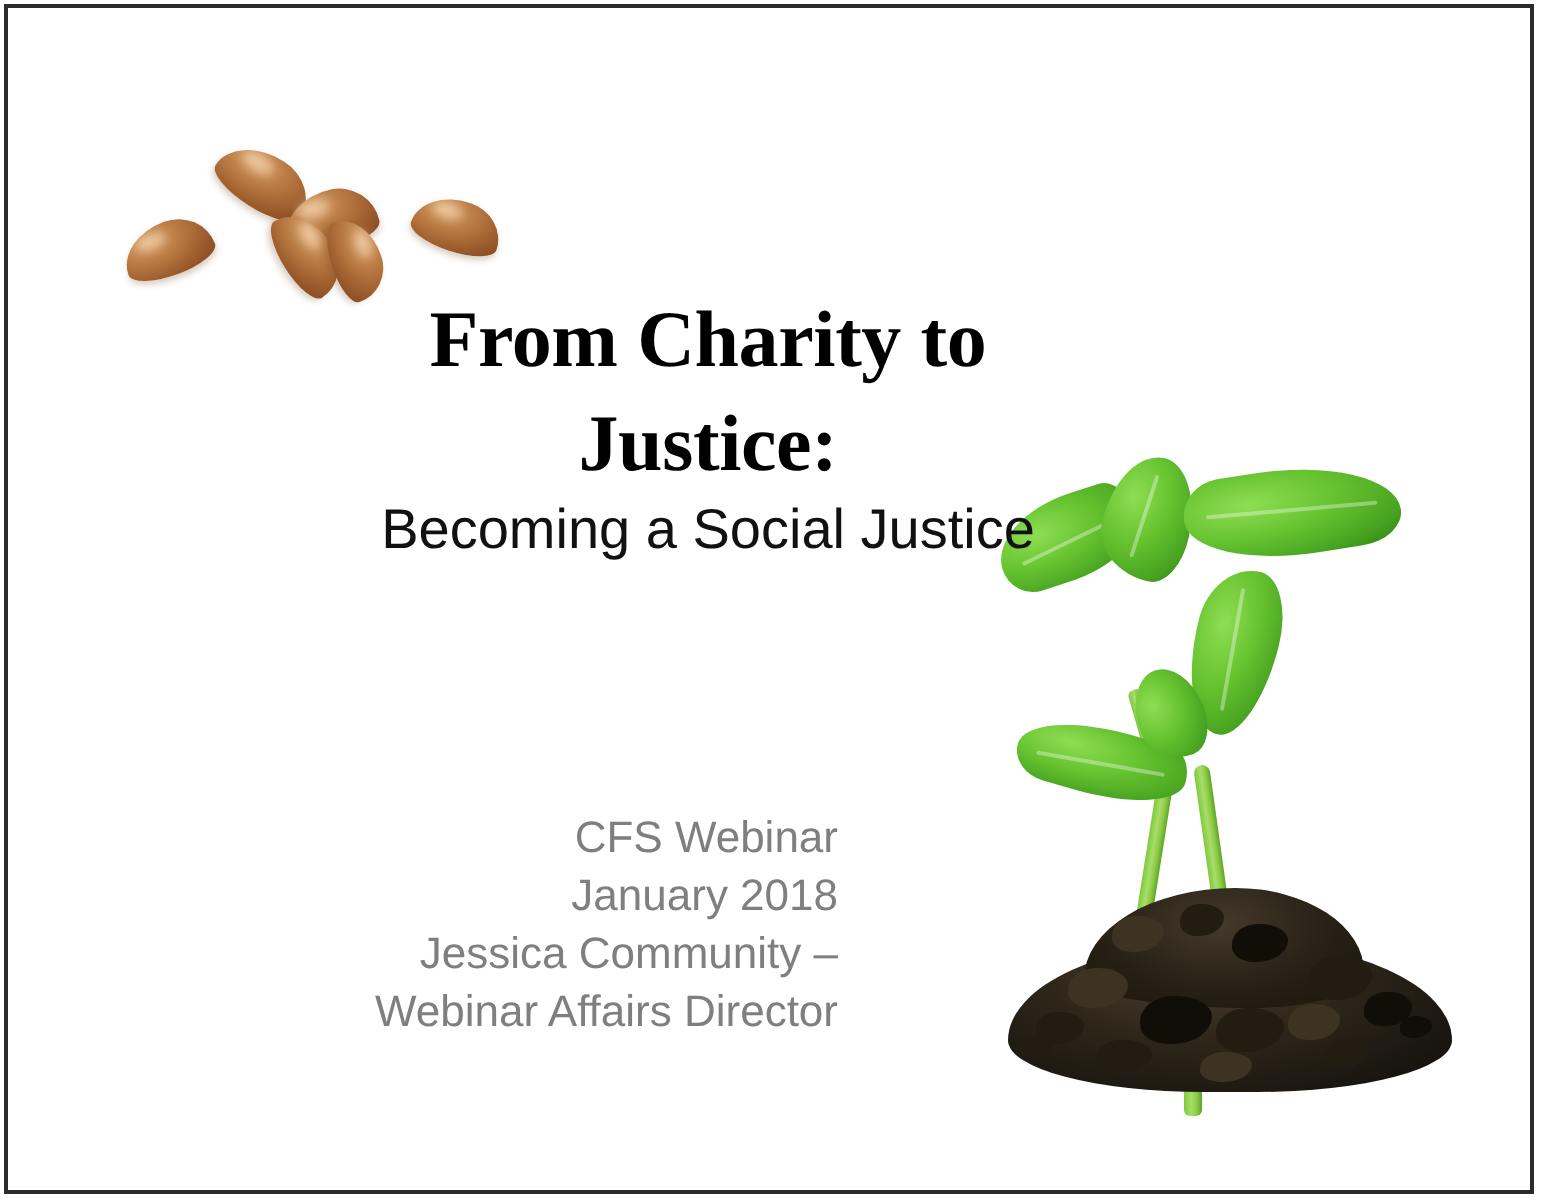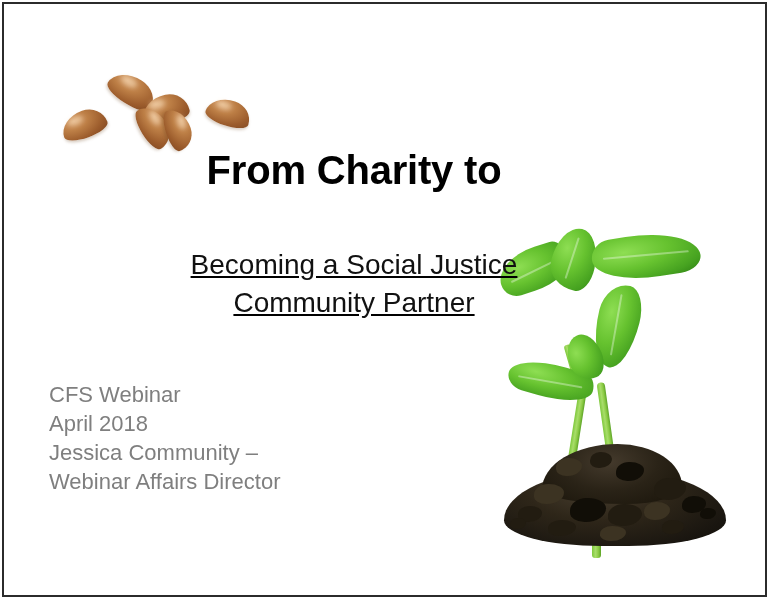--- a/index.html
+++ b/index.html
@@ -179,51 +179,51 @@
   .soil-clod.dark  { background: #110e07; }
 
   
   #title-block {
     position: absolute;
     left: 150px;
     top: 140px;
     width: 400px;
     text-align: center;
     z-index: 6;
+    font-family: Liberation Serif, serif;
   }
   .title-line {
     font-size: 40px;
     font-weight: bold;
     color: #000000;
     line-height: 52px;
     letter-spacing: -0.2px;
   }
 
   #subtitle-block {
     position: absolute;
     left: 150px;
     top: 242px;
     width: 400px;
     text-align: center;
     z-index: 6;
-    text-decoration: underline;
   }
   .subtitle-line {
     font-size: 28px;
     font-weight: normal;
     color: #111111;
     line-height: 38px;
   }
 
   #presenter-block {
     position: absolute;
     left: 45px;
-    top: 376px;
+    top: 400px;
     width: 370px;
-    text-align: left;
+    text-align: right;
     z-index: 6;
   }
   .presenter-line {
     font-size: 22px;
     font-weight: normal;
     color: #7f7f7f;
     line-height: 29px;
   }
 </style>
 </head>
@@ -282,28 +282,28 @@
         <div class="soil-clod" style="left:44px;top:76px;width:28px;height:16px;"></div>
         <div class="soil-clod light" style="left:96px;top:82px;width:26px;height:15px;"></div>
         <div class="soil-clod" style="left:158px;top:76px;width:22px;height:14px;"></div>
         <div class="soil-clod dark" style="left:196px;top:64px;width:16px;height:11px;"></div>
         <div class="soil-clod" style="left:6px;top:74px;width:16px;height:11px;"></div>
       </div>
     </div>
 
     <div id="title-block">
       <div class="title-line">From Charity to</div>
+      <div class="title-line">Justice:</div>
     </div>
 
     <div id="subtitle-block">
       <div class="subtitle-line">Becoming a Social Justice</div>
-      <div class="subtitle-line">Community Partner</div>
     </div>
 
     <div id="presenter-block">
       <div class="presenter-line">CFS Webinar</div>
-      <div class="presenter-line">April 2018</div>
+      <div class="presenter-line">January 2018</div>
       <div class="presenter-line">Jessica Community –</div>
       <div class="presenter-line">Webinar Affairs Director</div>
     </div>
 
   </div>
 </div>
 
 </body></html>

